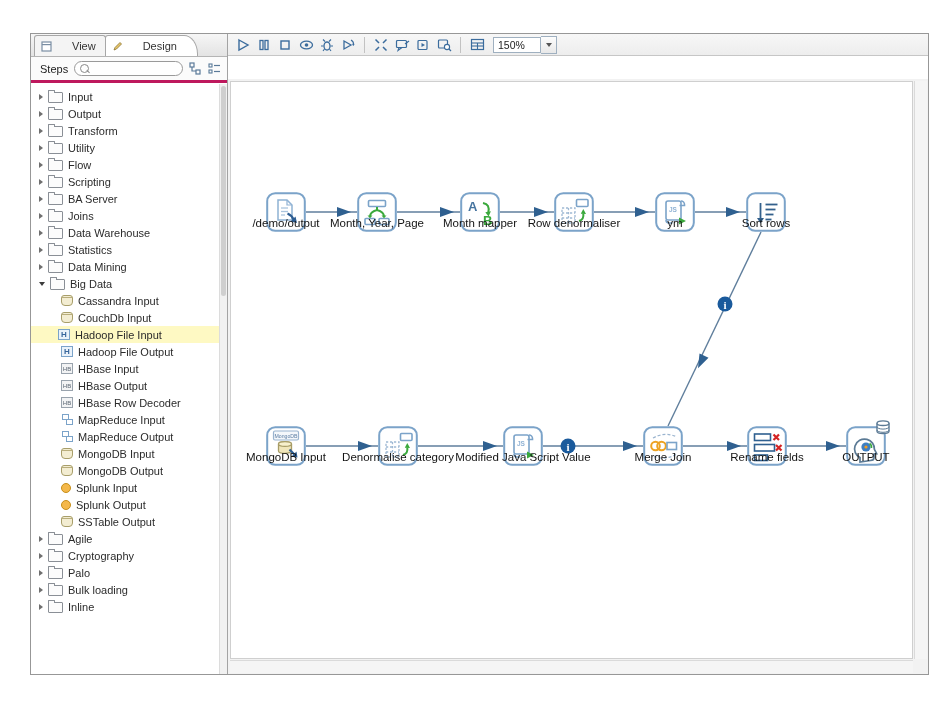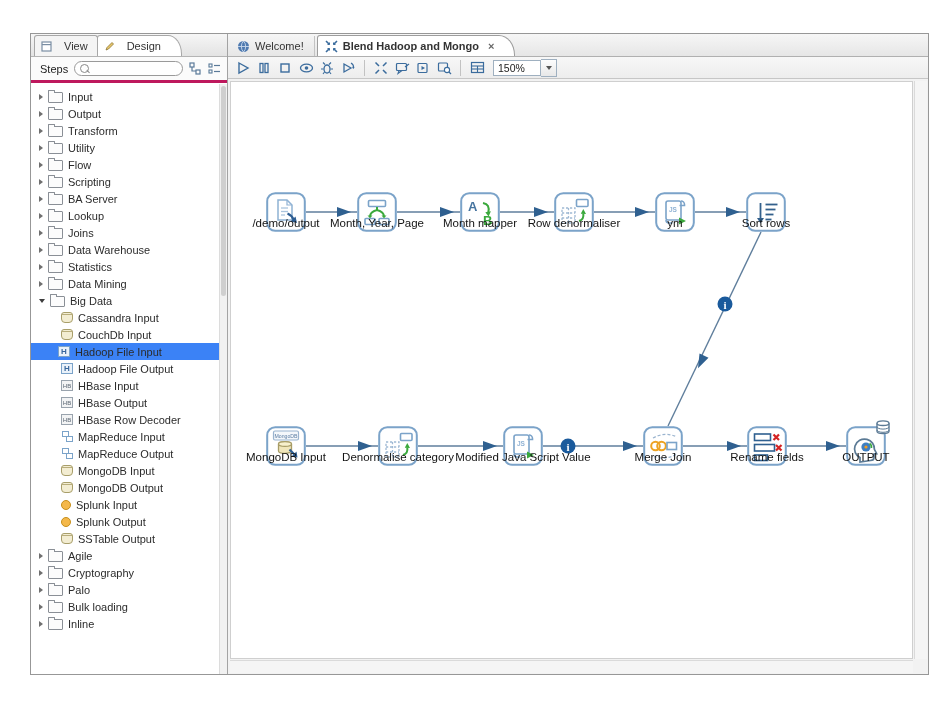--- a/index.html
+++ b/index.html
@@ -2,33 +2,33 @@
 <html><head>
 <meta charset="utf-8">
 <style>
   html,body{margin:0;padding:0;background:#fff;font-family:"Liberation Sans",sans-serif;}
   .page{position:relative;width:950px;height:702px;background:#fff;overflow:hidden;}
   .app{position:absolute;left:30px;top:33px;width:899px;height:642px;border:1px solid #979797;background:#fff;box-sizing:border-box;display:flex;}
 
   
   .sidebar{width:197px;flex:0 0 197px;border-right:1px solid #a3a3a3;box-sizing:border-box;position:relative;background:#fff;overflow:hidden;}
   .side-tabs{height:23px;background:linear-gradient(#f6f6f6,#e3e3e3);border-bottom:1px solid #b4b4b4;display:flex;align-items:flex-end;padding-left:3px;box-sizing:border-box;}
-  .stab{height:20px;display:flex;align-items:center;gap:12px;padding:0 9px 0 6px;font-size:11px;color:#333;background:#f4f4f4;border:1px solid #a7a7a7;border-bottom:none;border-radius:3px 3px 0 0;cursor:default;justify-content:center;}
+  .stab{height:20px;display:flex;align-items:center;gap:20px;padding:0 9px 0 6px;font-size:11px;color:#333;background:#f4f4f4;border:1px solid #a7a7a7;border-bottom:none;border-radius:3px 3px 0 0;cursor:default;justify-content:center;}
   .stab.active{background:#fff;border-radius:3px 14px 0 0/3px 19px 0 0;padding-right:20px;margin-left:-1px;z-index:2;}
   .steps-hdr{height:26px;display:flex;align-items:center;gap:6px;padding:0 6px 0 9px;border-bottom:3px solid #be185d;background:#fbfbfb;box-sizing:border-box;}
   .steps-hdr .lbl{font-size:11px;color:#222;}
   .search{width:112px;height:15px;border:1px solid #9a9a9a;border-radius:9px;background:#fff;display:flex;align-items:center;padding-left:5px;box-sizing:border-box;}
   .mag{width:7px;height:7px;border:1.4px solid #8a8a8a;border-radius:50%;position:relative;}
   .mag::after{content:"";position:absolute;left:5px;top:6px;width:4px;height:1.4px;background:#8a8a8a;transform:rotate(45deg);}
   .hdr-ic{flex:0 0 auto;}
   .tree{position:absolute;top:50px;left:0;right:7px;bottom:0;overflow:hidden;padding-top:4px;}
   .cat-row,.child-row{display:flex;align-items:center;height:17px;font-size:11px;color:#2b2b2b;gap:5px;cursor:default;}
   .cat-row{padding-left:8px;}
   .child-row{padding-left:30px;}
-  .child-row.selected{background:#3b82f6;padding-left:27px;}
+  .child-row.selected{background:#fef9c3;padding-left:27px;}
   .tri{width:0;height:0;border-left:4px solid #6f6f6f;border-top:3.5px solid transparent;border-bottom:3.5px solid transparent;flex:0 0 auto;}
   .tri-down{width:0;height:0;border-top:4px solid #3c3c3c;border-left:3.5px solid transparent;border-right:3.5px solid transparent;flex:0 0 auto;}
   .folder{width:13px;height:9px;border:1px solid #8a8f96;background:#fcfcfc;border-radius:1px;position:relative;margin-top:2px;flex:0 0 auto;}
   .folder::before{content:"";position:absolute;top:-3px;left:-1px;width:5px;height:2px;border:1px solid #8a8f96;border-bottom:none;background:#fcfcfc;border-radius:1px 1px 0 0;}
   .mini{width:12px;height:11px;position:relative;flex:0 0 auto;box-sizing:border-box;}
   .icon-db,.icon-mongodb,.icon-couchdb,.icon-cassandra,.icon-cassandra-out,.icon-mongodb-out,.icon-sstable-out,.icon-avro{background:#f3edd2;border:1px solid #a89e6a;border-radius:3px 3px 4px 4px;}
   .icon-db::before,.icon-mongodb::before,.icon-couchdb::before,.icon-cassandra::before,.icon-cassandra-out::before,.icon-mongodb-out::before,.icon-sstable-out::before,.icon-avro::before{content:"";position:absolute;left:0;right:0;top:1px;border-bottom:1px solid #b9ae7c;}
   .icon-hadoop-file,.icon-hadoop-file-out{background:#eaf2fa;border:1px solid #7ba3c9;}
   .icon-hadoop-file::after,.icon-hadoop-file-out::after{content:"H";position:absolute;left:0;right:0;top:0;font-size:8px;line-height:10px;text-align:center;color:#38679c;font-weight:bold;}
   .icon-hbase,.icon-hbase-out,.icon-hbase-dec{background:#f2f3f4;border:1px solid #99a3ad;}
@@ -141,25 +141,20 @@
             <span class="folder"></span>
             <span>Scripting</span>
           </div>
 
           <div class="cat-row">
             <span class="tri"></span>
             <span class="folder"></span>
             <span>BA Server</span>
           </div>
 
-          <div class="cat-row">
-            <span class="tri"></span>
-            <span class="folder"></span>
-            <span>Lookup</span>
-          </div>
 
           <div class="cat-row">
             <span class="tri"></span>
             <span class="folder"></span>
             <span>Joins</span>
           </div>
 
           <div class="cat-row">
             <span class="tri"></span>
             <span class="folder"></span>
@@ -290,37 +285,20 @@
             <span>Inline</span>
           </div>
         </div>
     </div>
     <div class="side-scroll">
           <div class="thumb"></div>
         </div>
   </div>
 
   <div class="main">
-    <div class="main-tabs">
-      <div class="mtab inactive">
-        <svg width="13" height="13" viewBox="0 0 13 13">
-              <circle cx="6.5" cy="6.5" r="5.5" fill="#4f7ab0"></circle>
-              <path d="M1 6.5 h11 M6.5 1 a8 8 0 0 1 0 11 M6.5 1 a8 8 0 0 0 0 11" stroke="#c9d9ec" stroke-width="0.9" fill="none"></path>
-            </svg>
-        <span>Welcome!</span>
-      </div>
-      <div class="mtab active">
-        <svg width="13" height="13" viewBox="0 0 13 13">
-              <path d="M1 1 l3.5 3.5 M12 1 l-3.5 3.5 M1 12 l3.5 -3.5 M12 12 l-3.5 -3.5" stroke="#3b6c9d" stroke-width="1.6"></path>
-              <path d="M4.5 2.5 v2 h-2 M8.5 2.5 v2 h2 M4.5 10.5 v-2 h-2 M8.5 10.5 v-2 h2" stroke="#3b6c9d" stroke-width="1" fill="none"></path>
-            </svg>
-        <span>Blend Hadoop and Mongo</span>
-        <span class="close-x">×</span>
-      </div>
-    </div>
 
     <div class="toolbar">
       <span class="tbtn">
             <svg width="14" height="14" viewBox="0 0 14 14">
               <path d="M3 2 L12 7 L3 12 Z" fill="none" stroke="#3b6c9d" stroke-width="1.4"></path>
             </svg>
           </span>
       <span class="tbtn">
             <svg width="14" height="14" viewBox="0 0 14 14">
               <rect x="3" y="2.5" width="3" height="9" fill="none" stroke="#3b6c9d" stroke-width="1.3"></rect>

